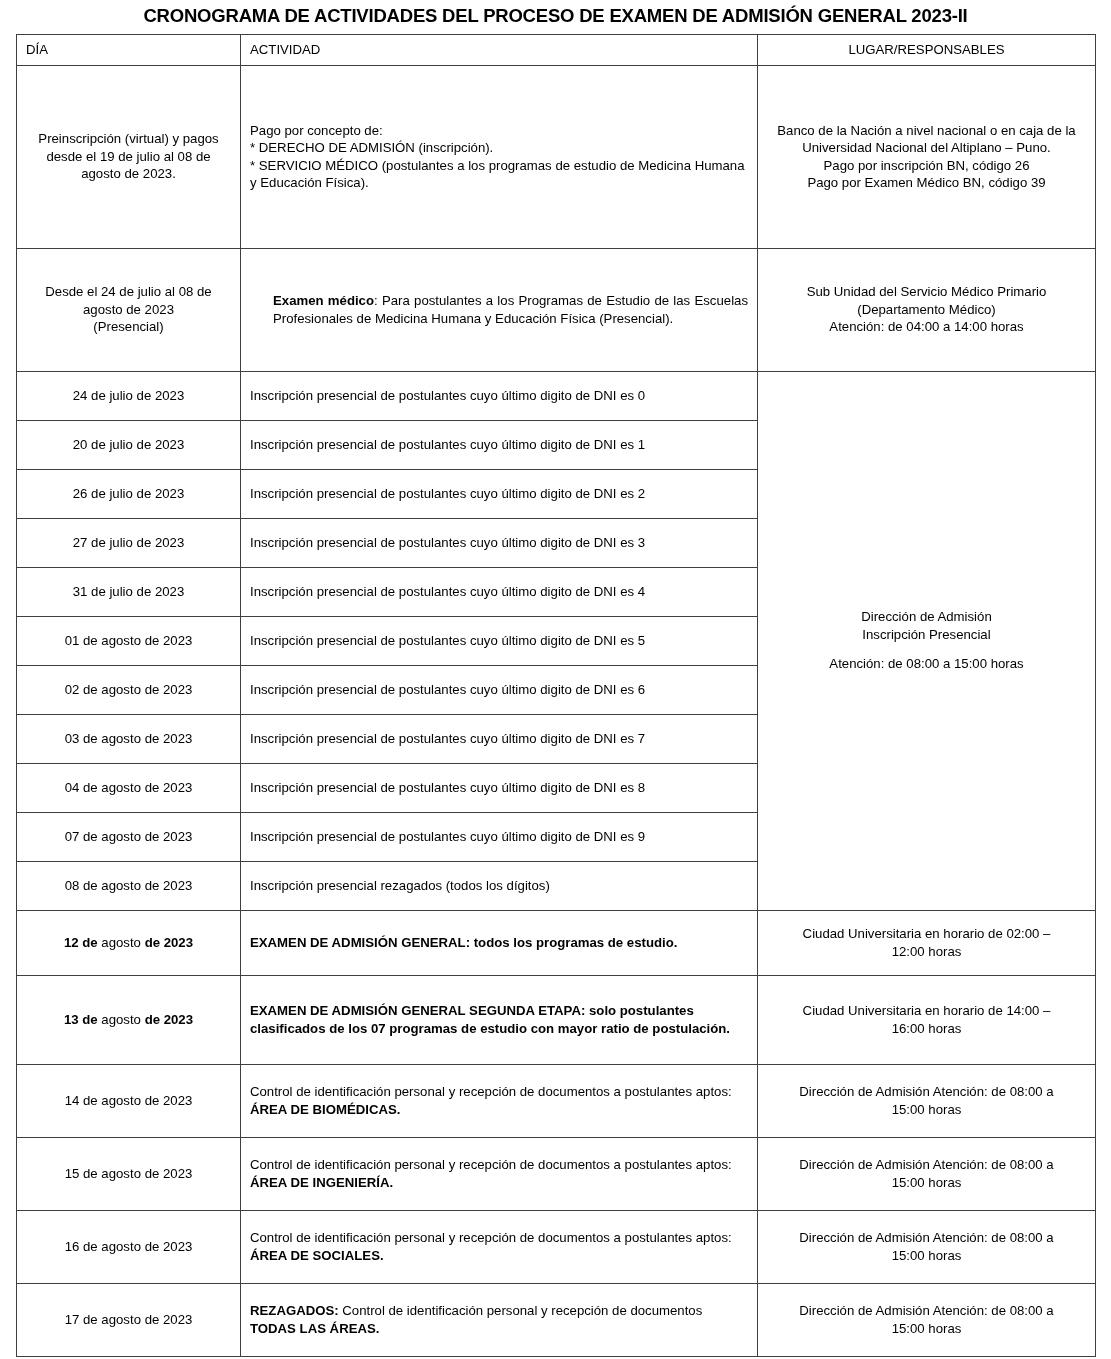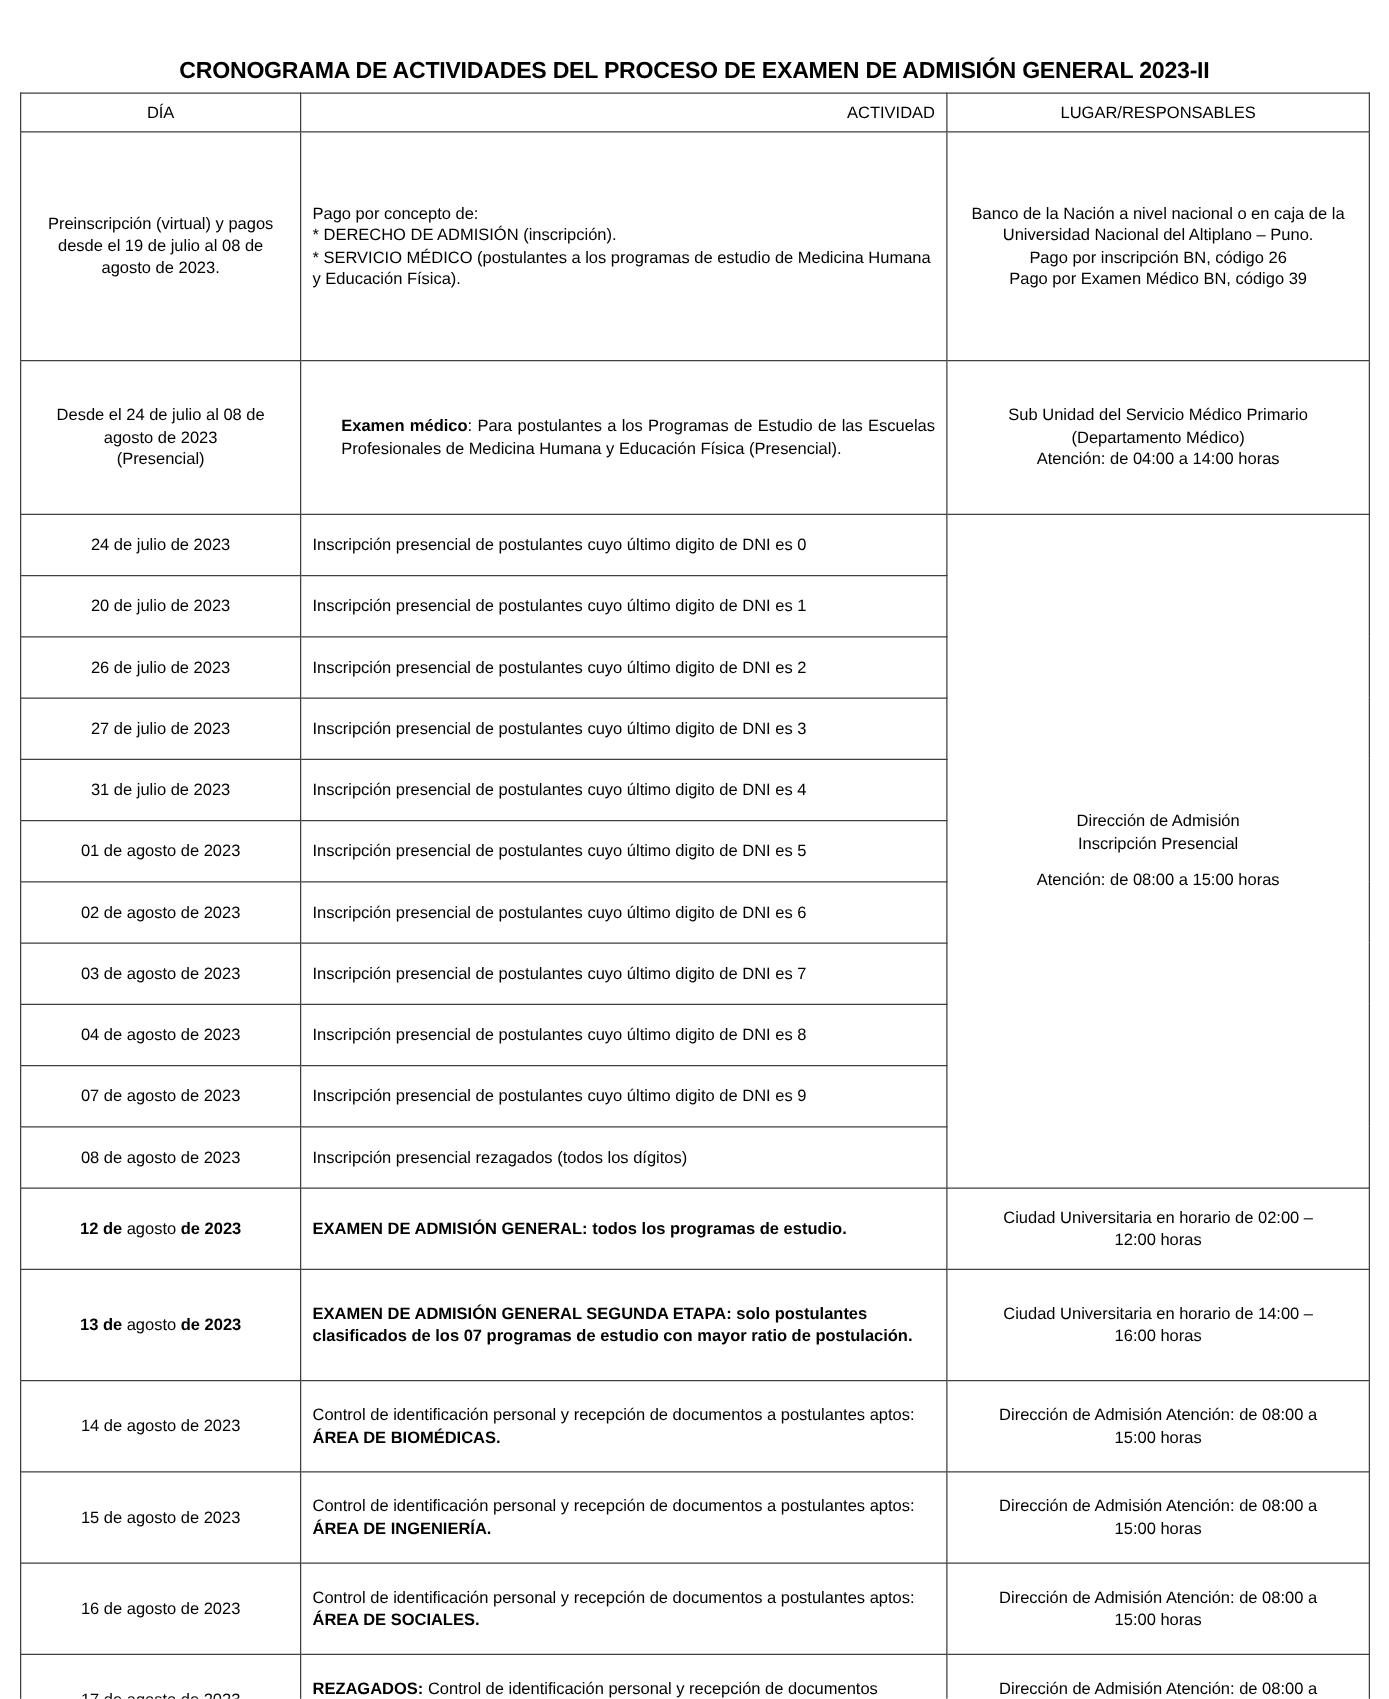--- a/index.html
+++ b/index.html
@@ -22,21 +22,20 @@
     box-sizing: border-box;
   }
   .doc-title {
     text-align: center;
     font-weight: bold;
     font-size: 18.5px;
     letter-spacing: -0.2px;
     line-height: 1;
     padding: 7px 0 8px 0;
     white-space: nowrap;
-    margin-top: 40px;
   }
   table.cronograma {
     border-collapse: collapse;
     width: 1079px;
     margin: 0 0 0 16px;
     table-layout: fixed;
   }
   table.cronograma col.c-dia      { width: 224px; }
   table.cronograma col.c-act      { width: 517px; }
   table.cronograma col.c-lugar    { width: 338px; }
@@ -49,22 +48,22 @@
     font-size: 13.2px;
     line-height: 1.32;
     font-weight: normal;
   }
   thead th {
     font-weight: bold;
     font-size: 13.2px;
     padding: 6px 9px;
     height: 20px;
   }
-  th.h-dia   { text-align: center; }
-  th.h-act   { text-align: right; }
+  th.h-dia   { text-align: left; }
+  th.h-act   { text-align: left; }
   th.h-lugar { text-align: center; }
 
   td.dia   { text-align: center; }
   td.lugar { text-align: center; }
   td.act   { text-align: left; }
   td.act.justify { text-align: justify; padding-left: 32px; }
 
   .cell-p { margin: 0; }
   .cell-p + .cell-p { margin-top: 0; }
   .blank-line { display: block; height: 0.95em; }

